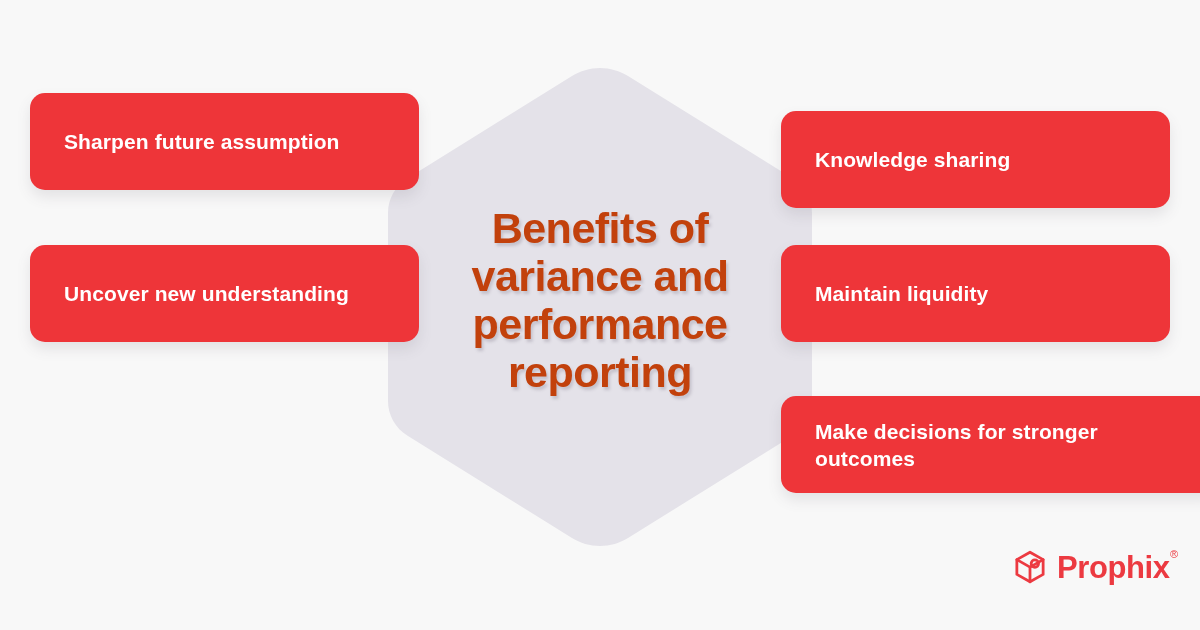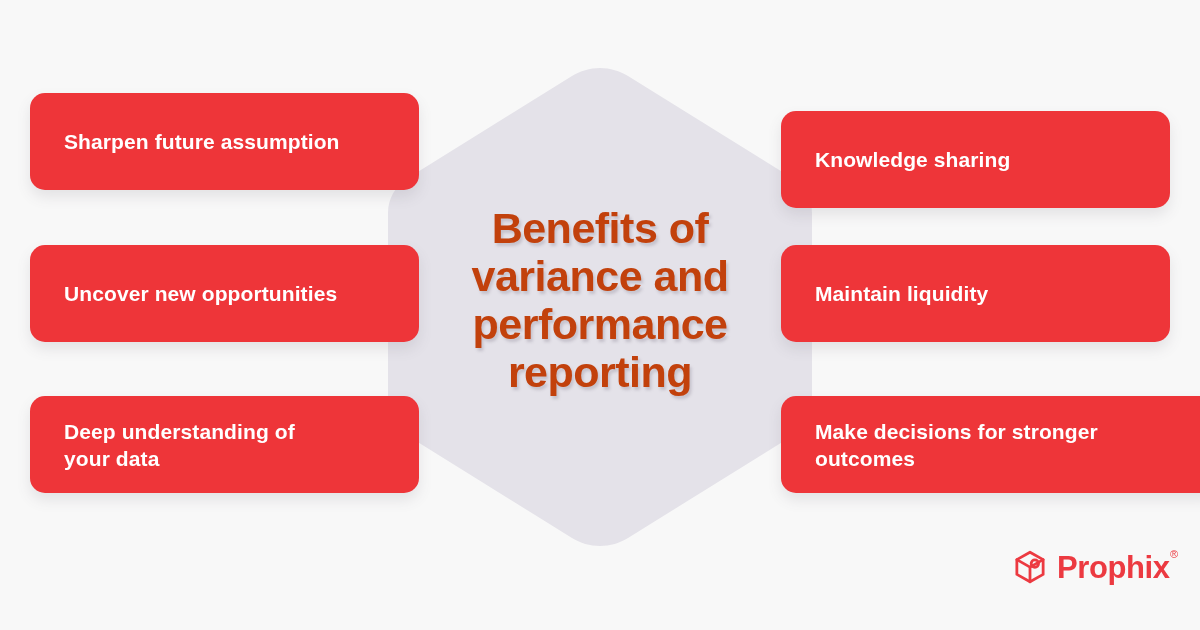--- a/index.html
+++ b/index.html
@@ -145,25 +145,21 @@
 
   <div class="center-title">Benefits of
 variance and
 performance
 reporting</div>
 
   <div class="card card-l1">
     <span class="card-label">Sharpen future assumption</span>
   </div>
   <div class="card card-l2">
-    <span class="card-label">Uncover new opportunities</span>
-  </div>
-  <div class="card card-l3">
-    <span class="card-label">Deep understanding of
-your data</span>
+    <span class="card-label">Uncover new understanding</span>
   </div>
 
   <div class="card card-r1">
     <span class="card-label">Knowledge sharing</span>
   </div>
   <div class="card card-r2">
     <span class="card-label">Maintain liquidity</span>
   </div>
   <div class="card card-r3 justify">
     <span class="card-label">Make decisions for stronger

